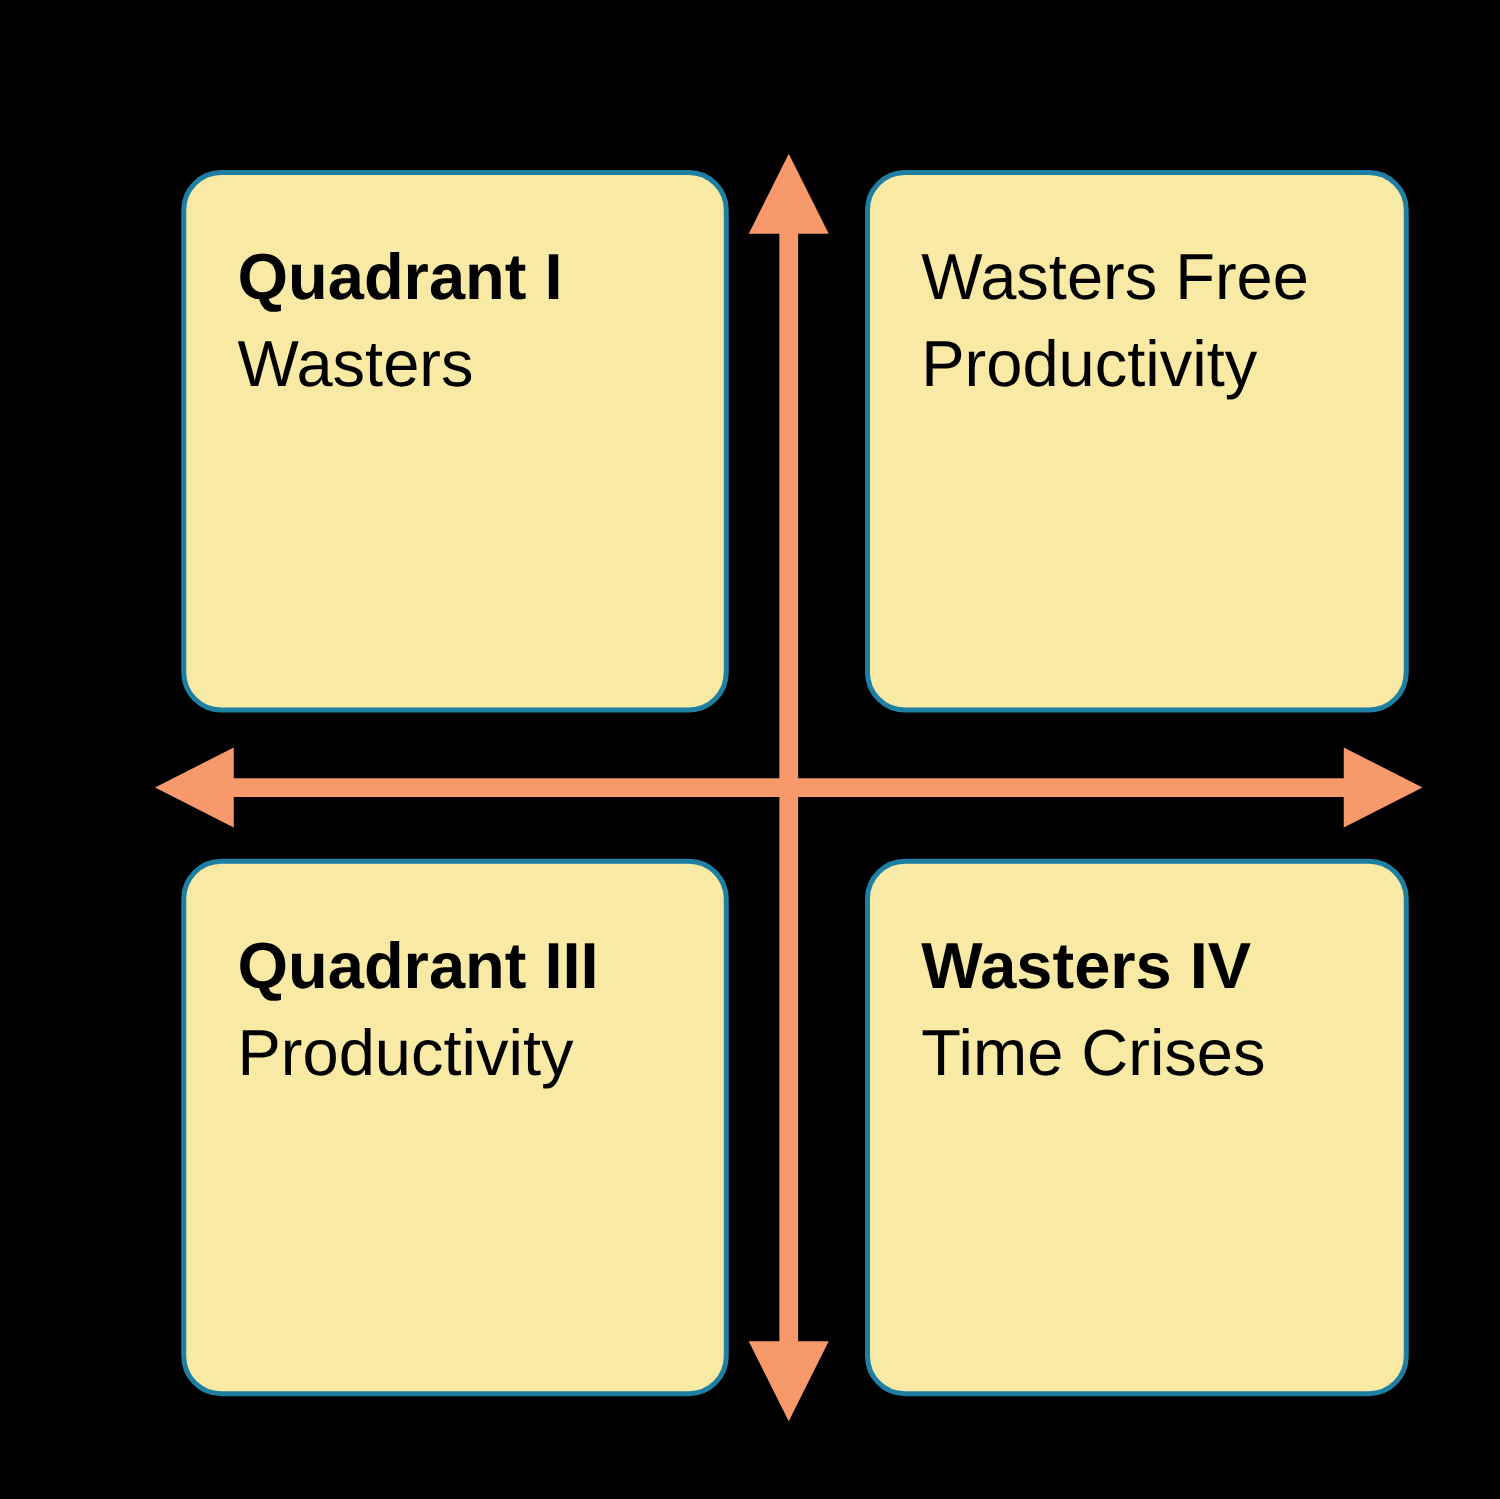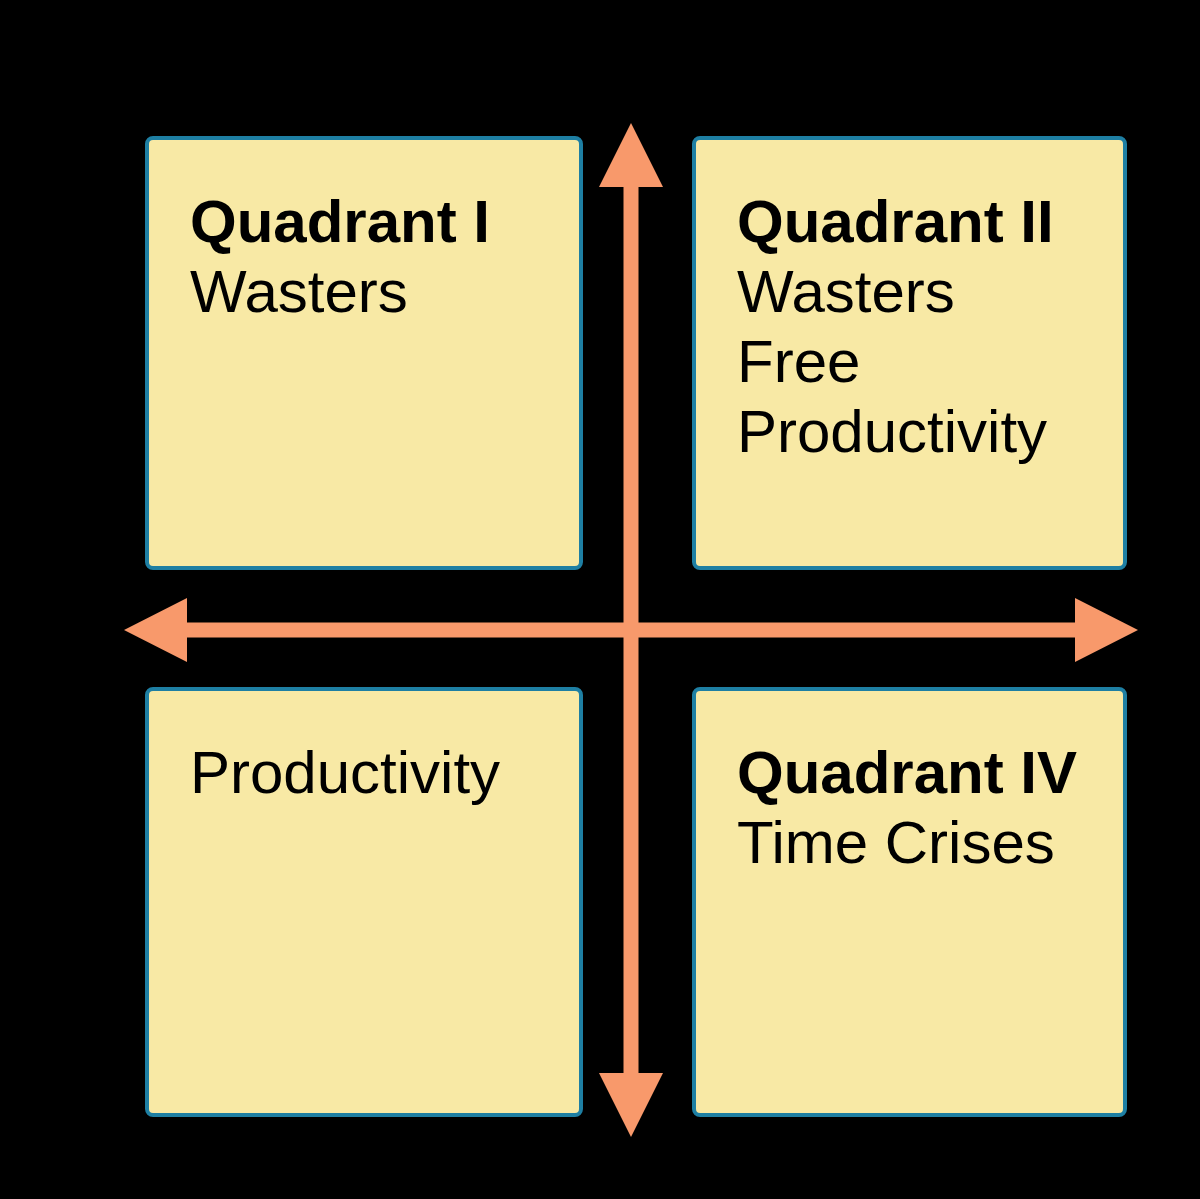--- a/index.html
+++ b/index.html
@@ -23,24 +23,24 @@
     height: 1199px;
   }
   .axes polygon {
     fill: var(--arrow, #F8996B);
   }
   .qbox {
     position: absolute;
     box-sizing: border-box;
     background: var(--quadrant-fill, #F8E9A5);
     border: 4px solid var(--quadrant-border, #1E7FA3);
-    border-radius: 8px;
+    border-radius: 32px;
     padding: 47px 36px 0 41px;
     color: var(--text, #000000);
-    font-size: 60px;
+    font-size: 52px;
     line-height: 70px;
   }
   .qbox .title {
     font-weight: bold;
   }
   .q1 { left: 145px; top: 136px; width: 438px; height: 434px; }
   .q2 { left: 692px; top: 136px; width: 435px; height: 434px; }
   .q3 { left: 145px; top: 687px; width: 438px; height: 430px; }
   .q4 { left: 692px; top: 687px; width: 435px; height: 430px; }
 </style>
@@ -53,27 +53,27 @@
     <polygon points="631,123 663,187 638.5,187 638.5,1073 663,1073 631,1137 599,1073 623.5,1073 623.5,187 599,187"></polygon>
     <polygon points="124,630 187,598 187,622.5 1075,622.5 1075,598 1138,630 1075,662 1075,637.5 187,637.5 187,662"></polygon>
   </svg>
 
   <div class="qbox q1">
     <div class="title">Quadrant I</div>
     <div class="line">Wasters</div>
   </div>
 
   <div class="qbox q2">
-    <div class="title">Quadrant II</div>
     <div class="line">Wasters Free</div>
     <div class="line">Productivity</div>
   </div>
 
   <div class="qbox q3">
+    <div class="title">Quadrant III</div>
     <div class="line">Productivity</div>
   </div>
 
   <div class="qbox q4">
-    <div class="title">Quadrant IV</div>
+    <div class="title">Wasters IV</div>
     <div class="line">Time Crises</div>
   </div>
 
 </div>
 
 </body></html>

